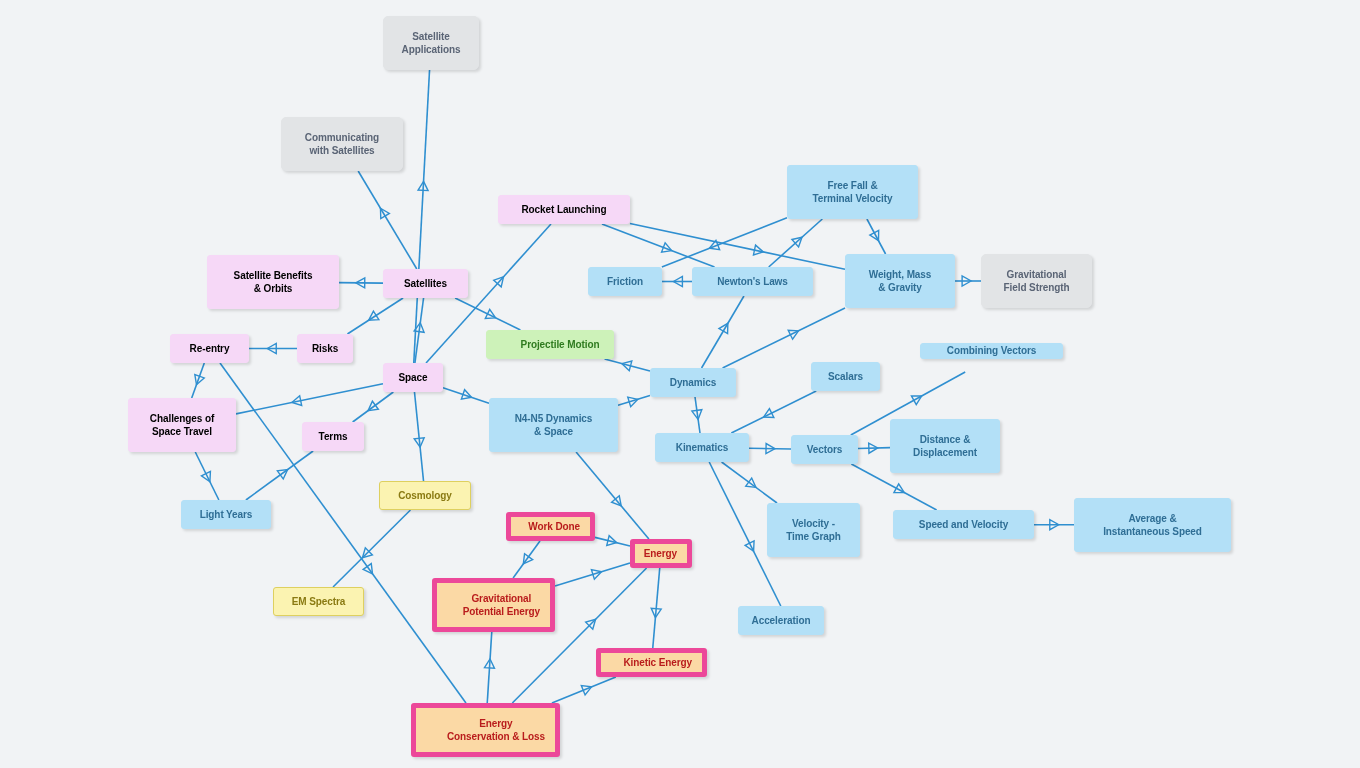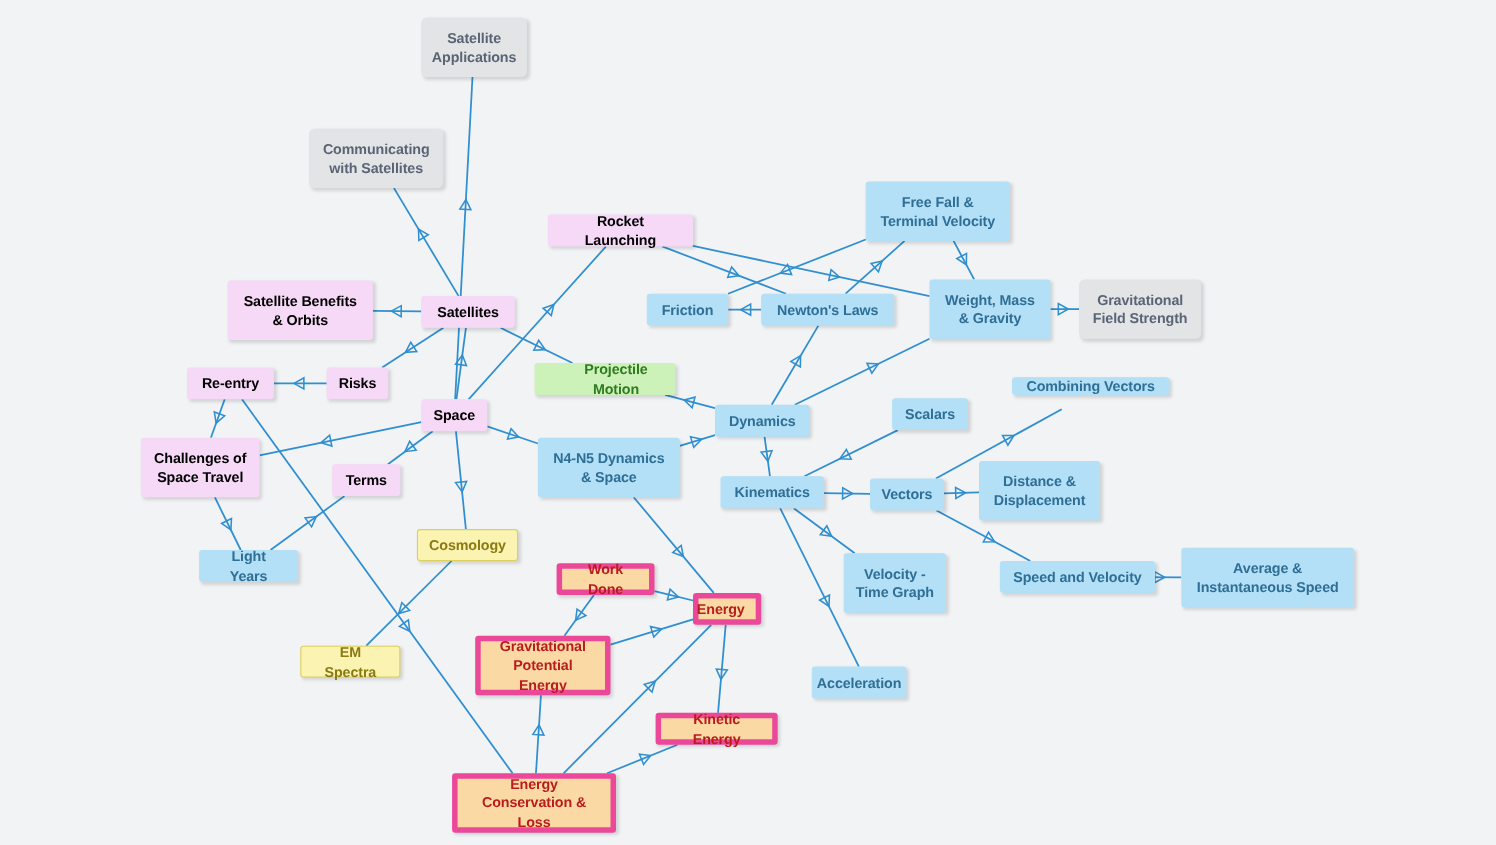--- a/index.html
+++ b/index.html
@@ -21,21 +21,21 @@
     width: 1360px; height: 768px;
     pointer-events: none;
   }
   .node {
     position: absolute;
     display: flex;
     align-items: center;
     justify-content: center;
     text-align: center;
     font-weight: bold;
-    font-size: 13px;
+    font-size: 10px;
     line-height: 1.32;
     padding: 7px 10px;
     border-radius: 3px;
     box-shadow: 2px 2px 3px rgba(0,0,0,0.13);
     white-space: pre-line;
     letter-spacing: -0.1px;
     z-index: 5;
   }
   .n-blue   { background:#b3e0f7; border:1px solid #b3e0f7; color:#2f6e95; }
   .n-pink   { background:#f6d8f7; border:1px solid #f6d8f7; color:#000000; }
@@ -259,21 +259,21 @@
 Space Travel</span></div>
     <div class="node n-pink" style="left: 302px; top: 422px; width: 62px; height: 29px;"><span>Terms</span></div>
     <div class="node n-blue" style="left: 890px; top: 419px; width: 110px; height: 54px;"><span>Distance &amp;
 Displacement</span></div>
     <div class="node n-blue" style="left: 655px; top: 433px; width: 94px; height: 29px;"><span>Kinematics</span></div>
     <div class="node n-blue" style="left: 791px; top: 435px; width: 67px; height: 29px;"><span>Vectors</span></div>
     <div class="node n-blue" style="left: 181px; top: 500px; width: 90px; height: 29px;"><span>Light Years</span></div>
     <div class="node n-yellow" style="left: 379px; top: 481px; width: 92px; height: 29px;"><span>Cosmology</span></div>
     <div class="node n-blue" style="left: 767px; top: 503px; width: 93px; height: 54px;"><span>Velocity -
 Time Graph</span></div>
-    <div class="node n-blue" style="left: 893px; top: 510px; width: 141px; height: 29px; margin-left: 16px;"><span>Speed and Velocity</span></div>
+    <div class="node n-blue" style="left: 893px; top: 510px; width: 141px; height: 29px;"><span>Speed and Velocity</span></div>
     <div class="node n-blue" style="left: 1074px; top: 498px; width: 157px; height: 54px;"><span>Average &amp;
 Instantaneous Speed</span></div>
     <div class="node n-orange" style="left: 506px; top: 512px; width: 89px; height: 29px;"><span>Work Done</span></div>
     <div class="node n-orange" style="left: 630px; top: 539px; width: 62px; height: 29px;"><span>Energy</span></div>
     <div class="node n-yellow" style="left: 273px; top: 587px; width: 91px; height: 29px;"><span>EM Spectra</span></div>
     <div class="node n-orange" style="left: 432px; top: 578px; width: 123px; height: 54px;"><span>Gravitational
 Potential Energy</span></div>
     <div class="node n-blue" style="left: 738px; top: 606px; width: 86px; height: 29px;"><span>Acceleration</span></div>
     <div class="node n-orange" style="left: 596px; top: 648px; width: 111px; height: 29px;"><span>Kinetic Energy</span></div>
     <div class="node n-orange" style="left: 411px; top: 703px; width: 149px; height: 54px;"><span>Energy

